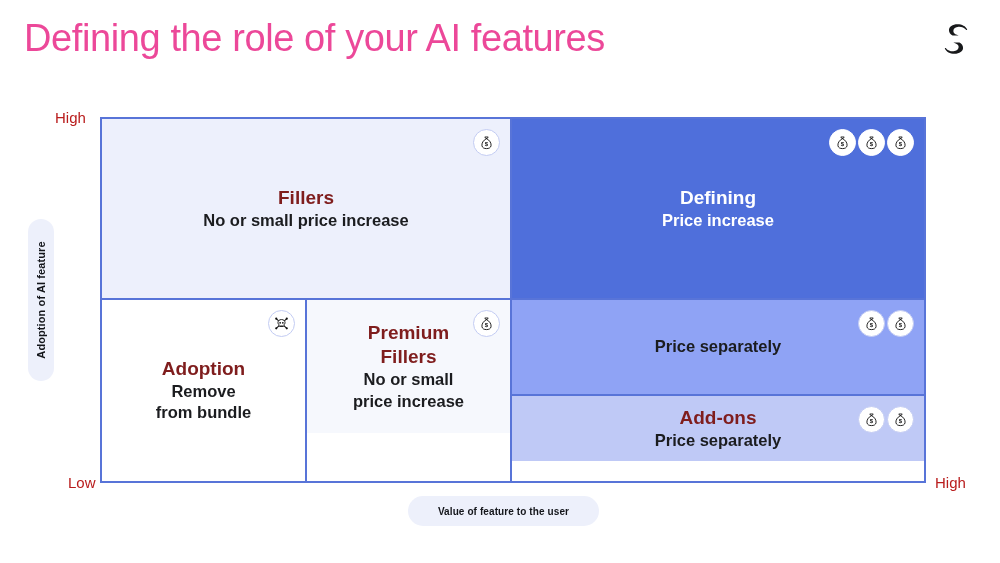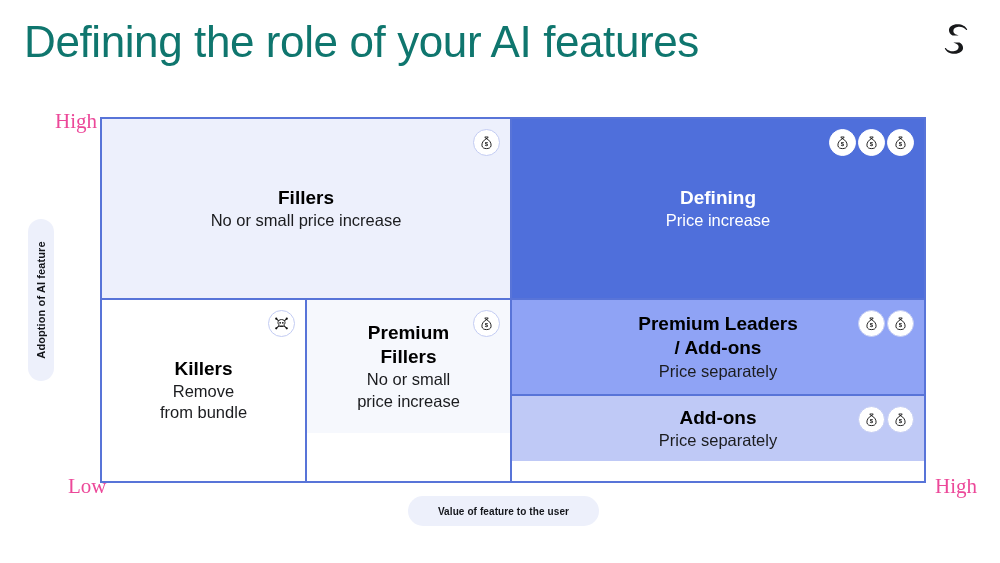--- a/index.html
+++ b/index.html
@@ -17,24 +17,24 @@
     width: 1000px;
     height: 563px;
     background: #ffffff;
   }
 
   
   #page-title {
     position: absolute;
     left: 24px;
     top: 17px;
-    font-size: 44px;
+    font-size: 38px;
     font-weight: 400;
     letter-spacing: -0.4px;
-    color: #0f766e;
+    color: #ec4899;
     white-space: nowrap;
   }
 
   #brand-logo {
     position: absolute;
     right: 26px;
     top: 22px;
     width: 36px;
     height: 34px;
   }
@@ -62,26 +62,26 @@
     top: 50%;
     transform: translateY(-50%);
     text-align: center;
     padding: 0 10px;
   }
 
   .cell-title {
     font-size: 19px;
     font-weight: 700;
     line-height: 1.28;
-    color: #000000;
+    color: #7f1d1d;
     white-space: pre-line;
   }
   .cell-sub {
     font-size: 16.5px;
-    font-weight: 400;
+    font-weight: 700;
     line-height: 1.3;
     color: #1b1c1f;
     margin-top: 0;
     white-space: pre-line;
   }
   .cell.light .cell-title,
   .cell.light .cell-sub { color: #ffffff; }
 
   
   #cell-fillers          { left: 0;      top: 0;      width: 408px; height: 179px; background:#EDF0FC; }
@@ -116,24 +116,23 @@
     display: flex;
     align-items: center;
     justify-content: center;
   }
   .cell.light .badge { border-color: #ffffff; }
   .badge svg { display: block; }
 
   
   .tick {
     position: absolute;
-    font-size: 21px;
-    color: #ec4899;
+    font-size: 15px;
+    color: #b91c1c;
     font-weight: 400;
-    font-family: Liberation Serif, serif;
   }
   #tick-high-y { left: 55px;  top: 109px; }
   #tick-low-y  { left: 68px;  top: 474px; }
   #tick-high-x { left: 935px; top: 474px; }
 
   
   .pill {
     background: #EDF0FB;
     border-radius: 999px;
     color: #13151a;
@@ -257,21 +256,21 @@
             <path d="M12 6.4 C8.9 6.4 7 8.4 7 10.9 C7 12.3 7.7 13.2 8.5 13.8 L8.5 15.2
                      C8.5 15.8 9 16.2 9.6 16.2 L14.4 16.2 C15 16.2 15.5 15.8 15.5 15.2
                      L15.5 13.8 C16.3 13.2 17 12.3 17 10.9 C17 8.4 15.1 6.4 12 6.4 Z" fill="#fff" stroke="#111" stroke-width="1.3" stroke-linejoin="round"></path>
             <circle cx="10.1" cy="11.0" r="1.25" fill="#111"></circle>
             <circle cx="13.9" cy="11.0" r="1.25" fill="#111"></circle>
             <path d="M10.4 14.6 v1.4 M12 14.6 v1.4 M13.6 14.6 v1.4" stroke="#111" stroke-width="1"></path>
           </svg>
         </div>
       </div>
       <div class="cell-inner">
-        <div class="cell-title">Killers</div>
+        <div class="cell-title">Adoption</div>
         <div class="cell-sub">Remove
 from bundle</div>
       </div>
     </div>
 
     <div class="cell" id="cell-premium-fillers">
       <div class="badge-row">
         <div class="badge">
           <svg viewBox="0 0 24 24" width="17" height="17" aria-hidden="true">
             <path d="M9.6 4.2 h4.8 l-1.6 2.3 h-1.6 z" fill="none" stroke="#111" stroke-width="1.2" stroke-linejoin="round"></path>
@@ -299,22 +298,20 @@
         </div>
         <div class="badge">
           <svg viewBox="0 0 24 24" width="17" height="17" aria-hidden="true">
             <path d="M9.6 4.2 h4.8 l-1.6 2.3 h-1.6 z" fill="none" stroke="#111" stroke-width="1.2" stroke-linejoin="round"></path>
             <path d="M12 6.5 C7.2 9 5 13 5.6 16.6 C6.1 19.4 8.6 20.6 12 20.6 C15.4 20.6 17.9 19.4 18.4 16.6 C19 13 16.8 9 12 6.5 Z" fill="none" stroke="#111" stroke-width="1.3" stroke-linejoin="round"></path>
             <text x="12" y="17.6" font-family="'Liberation Sans', sans-serif" font-size="8.4" font-weight="700" fill="#111" text-anchor="middle">$</text>
           </svg>
         </div>
       </div>
       <div class="cell-inner">
-        <div class="cell-title">Premium Leaders
-/ Add-ons</div>
         <div class="cell-sub">Price separately</div>
       </div>
     </div>
 
     <div class="cell" id="cell-addons">
       <div class="badge-row">
         <div class="badge">
           <svg viewBox="0 0 24 24" width="17" height="17" aria-hidden="true">
             <path d="M9.6 4.2 h4.8 l-1.6 2.3 h-1.6 z" fill="none" stroke="#111" stroke-width="1.2" stroke-linejoin="round"></path>
             <path d="M12 6.5 C7.2 9 5 13 5.6 16.6 C6.1 19.4 8.6 20.6 12 20.6 C15.4 20.6 17.9 19.4 18.4 16.6 C19 13 16.8 9 12 6.5 Z" fill="none" stroke="#111" stroke-width="1.3" stroke-linejoin="round"></path>

